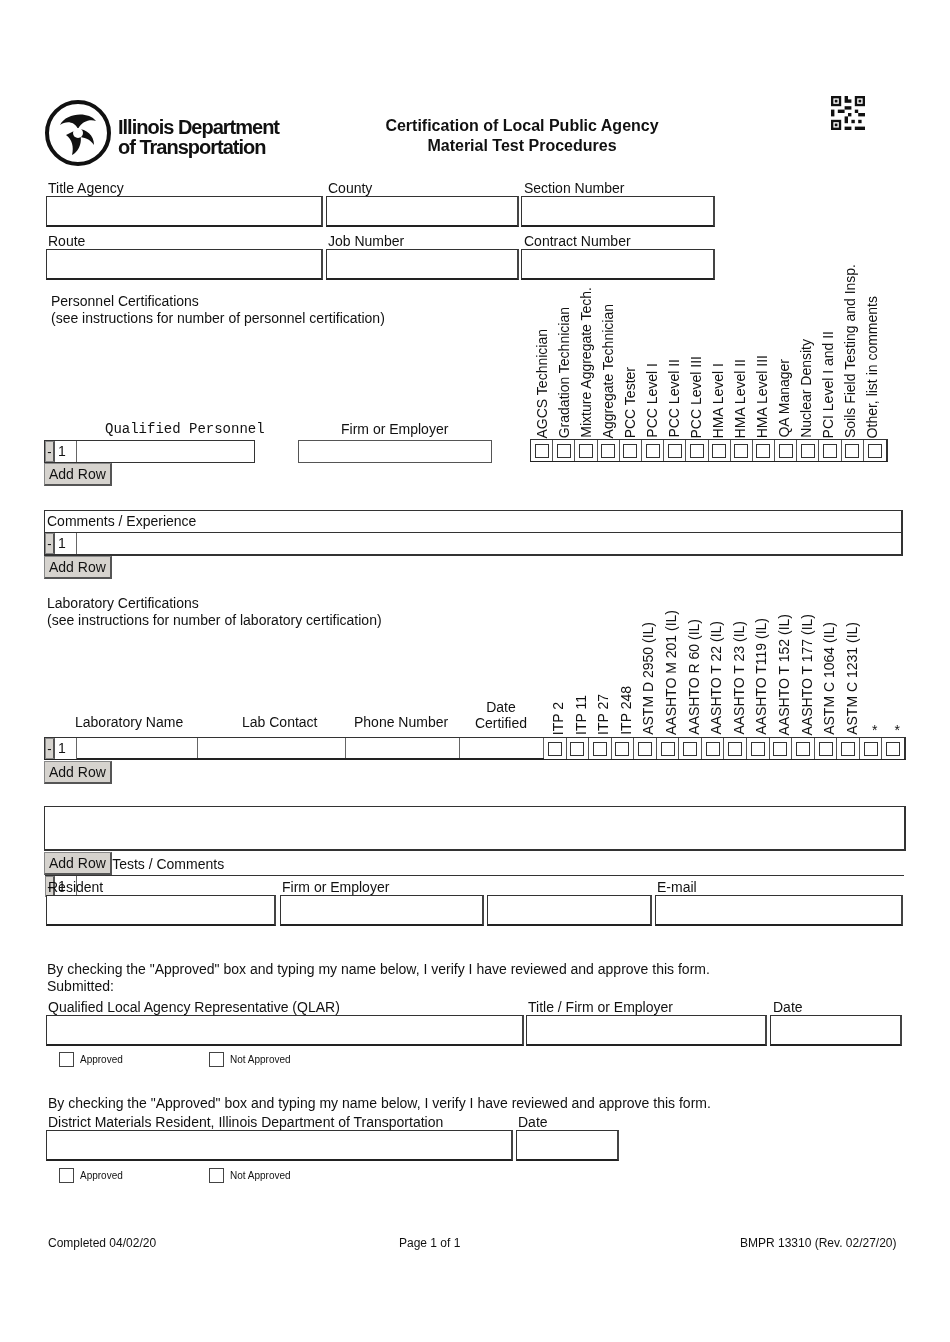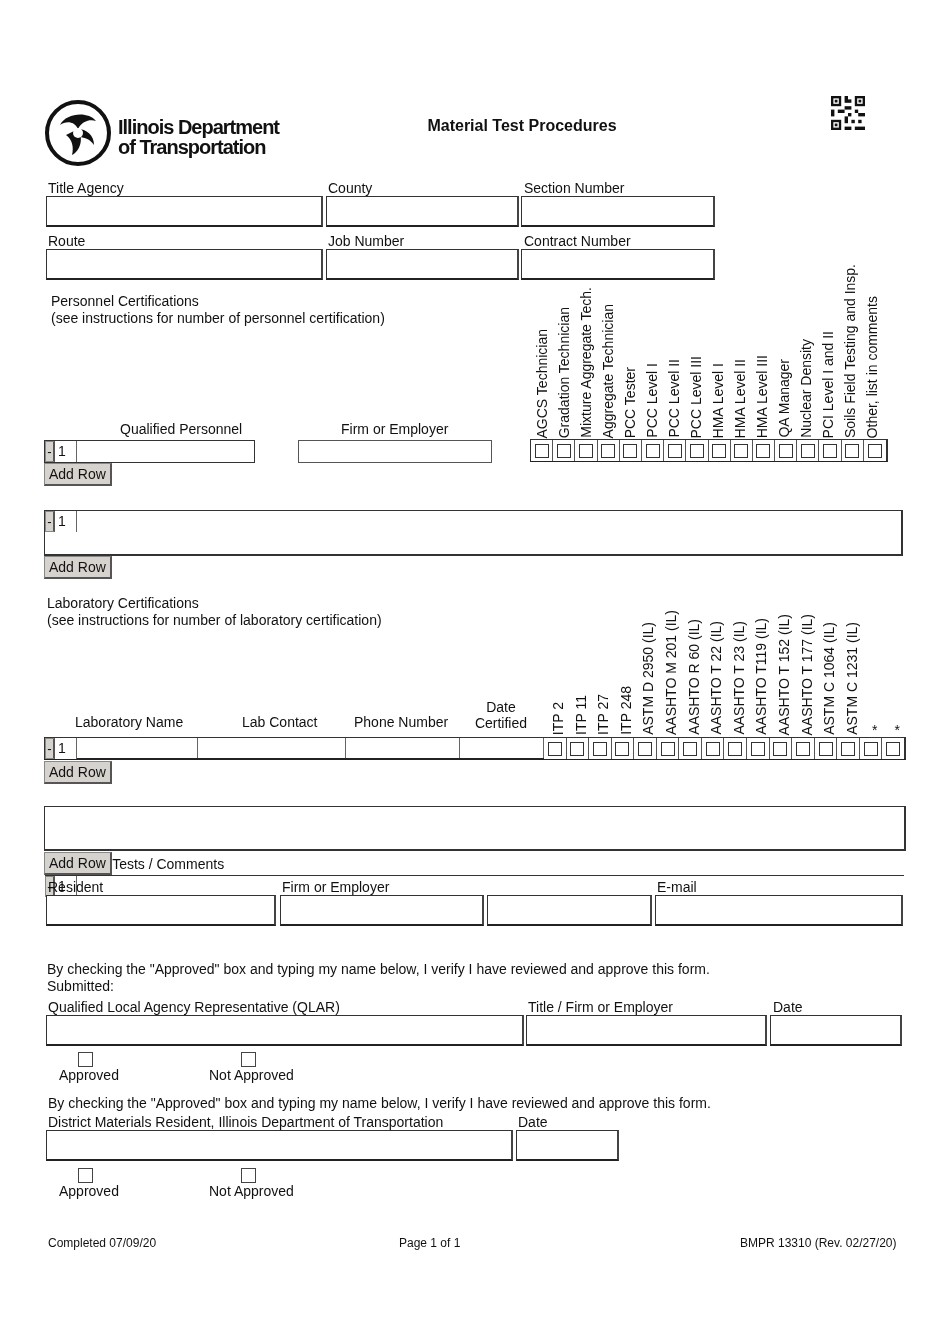--- a/index.html
+++ b/index.html
@@ -13,39 +13,40 @@
   .btn { background: #d6d3ce; border: 1px solid #888; border-right: 2px solid #555; border-bottom: 2px solid #555; font-size: 14px; padding: 1px 4px; line-height: 18px; cursor: pointer; font-family: "Liberation Sans", sans-serif; color: #111; }
   .minus { background: #d6d3ce; border: 1px solid #888; border-right: 2px solid #555; width: 10px; height: 21px; font-size: 13px; line-height: 19px; text-align: center; padding: 0; }
   .rownum { width: 22px; height: 21px; border-right: 1px solid #666; font-size: 14px; line-height: 21px; padding-left: 3px; background:#fff; }
   .row { display: flex; align-items: stretch; }
   .vert { writing-mode: vertical-rl; transform: rotate(180deg); font-size: 14px; white-space: nowrap; line-height: 22px; width: 22px; text-align: left; }
   .cb { width: 14px; height: 14px; border: 1px solid #333; background: #fff; display: inline-block; }
   .cbcell { width: 22.5px; height: 21px; border-right: 1px solid #555; display: flex; align-items: center; justify-content: center; background:#fff; }
   .cbcell:last-child { border-right: none; }
   .cbstrip { display: flex; border: 1px solid #333; border-bottom: 2px solid #222; border-right: 2px solid #333; background:#fff; }
   .chk { width: 15px; height: 15px; border: 1px solid #444; background: #fff; display: inline-block; vertical-align: middle; margin-right: 6px; }
-  .chkwrap { font-size: 14px; display: flex; align-items: center; flex-direction: column; }
+  .chkwrap { font-size: 10px; display: flex; align-items: center; }
   .foot { font-size: 12px; }
 </style>
 </head>
 <body>
 
 <div class="abs" style="left:44px;top:99px;width:260px;height:70px;">
   <svg width="68" height="68" viewBox="0 0 68 68" style="position:absolute;left:0;top:0;">
     <circle cx="34" cy="34" r="31" fill="none" stroke="#111" stroke-width="4"></circle>
     <path d="M16 26 C 22 14, 44 12, 52 22 C 46 20, 38 22, 34 30 C 30 22, 22 22, 16 26 Z" fill="#111"></path>
     <path d="M34 30 C 40 40, 36 52, 28 56 C 30 48, 28 40, 22 36 Z" fill="#111"></path>
     <path d="M34 30 C 42 30, 50 36, 50 46 C 46 40, 40 38, 34 38 Z" fill="#111"></path>
     <circle cx="34" cy="34" r="5" fill="#fff"></circle>
   </svg>
   <div style="position:absolute;left:74px;top:18px;font-weight:bold;font-size:20px;letter-spacing:-1px;line-height:20px;">Illinois Department</div>
   <div style="position:absolute;left:74px;top:38px;font-weight:bold;font-size:20px;letter-spacing:-1px;line-height:20px;">of Transportation</div>
 </div>
 
 <div class="abs title" style="left:340px;top:116px;width:364px;">
+  <div>Certification of Local Public Agency</div>
   <div>Material Test Procedures</div>
 </div>
 
 <svg class="abs" width="34" height="34" viewBox="0 0 10 10" style="left:831px;top:96px;">
   <rect x="0" y="0" width="3" height="3" fill="#111"></rect>
     <rect x="0.7" y="0.7" width="1.6" height="1.6" fill="#fff"></rect>
     <rect x="1.1" y="1.1" width="0.8" height="0.8" fill="#111"></rect>
   <rect x="7" y="0" width="3" height="3" fill="#111"></rect>
     <rect x="7.7" y="0.7" width="1.6" height="1.6" fill="#fff"></rect>
     <rect x="8.1" y="1.1" width="0.8" height="0.8" fill="#111"></rect>
@@ -76,21 +77,21 @@
 
 <div class="abs lbl" style="left:48px;top:233px;">Route</div>
 <div class="abs lbl" style="left:328px;top:233px;">Job Number</div>
 <div class="abs lbl" style="left:524px;top:233px;">Contract Number</div>
 <div class="abs box" style="left:46px;top:249px;width:277px;height:31px;"></div>
 <div class="abs box" style="left:326px;top:249px;width:193px;height:31px;"></div>
 <div class="abs box" style="left:521px;top:249px;width:194px;height:31px;"></div>
 
 <div class="abs lbl" style="left:51px;top:293px;">Personnel Certifications</div>
 <div class="abs lbl" style="left:51px;top:310px;">(see instructions for number of personnel certification)</div>
-<div class="abs lbl" style="left:120px;top:421px;">Qualified Personnel</div>
+<div class="abs lbl" style="left:105px;top:421px;font-family:Liberation Mono, monospace;">Qualified Personnel</div>
 <div class="abs lbl" style="left:341px;top:421px;">Firm or Employer</div>
 
 <div class="abs" id="personnel-cert-headers" style="left:531px;top:258px;height:180px;display:flex;align-items:flex-end;">
     <div class="vert">AGCS Technician</div>
     <div class="vert">Gradation Technician</div>
     <div class="vert">Mixture Aggregate Tech.</div>
     <div class="vert">Aggregate Technician</div>
     <div class="vert">PCC Tester</div>
     <div class="vert">PCC Level I</div>
     <div class="vert">PCC Level II</div>
@@ -157,20 +158,21 @@
     <div class="cbcell" style="width: 22.2px;">
       <span class="cb"></span>
     </div>
     <div class="cbcell" style="width: 22.2px;">
       <span class="cb"></span>
     </div>
   </div>
 <button class="abs btn" style="left:44px;top:463px;">Add Row</button>
 
 <div class="abs" style="left:44px;top:510px;width:859px;height:46px;border:1px solid #333;border-right:2px solid #333;border-bottom:2px solid #333;">
+  <div class="lbl" style="padding:2px 2px;height:22px;border-bottom:1px solid #333;">Comments / Experience</div>
   <div class="row" style="height:21px;">
     <button class="minus">-</button>
     <div class="rownum">1</div>
     <div style="flex:1;background:#fff;"></div>
   </div>
 </div>
 <button class="abs btn" style="left:44px;top:556px;">Add Row</button>
 
 <div class="abs lbl" style="left:47px;top:595px;">Laboratory Certifications</div>
 <div class="abs lbl" style="left:47px;top:612px;">(see instructions for number of laboratory certification)</div>
@@ -306,15 +308,15 @@
 
 <div class="abs chkwrap" style="left:59px;top:1168px;">
   <span class="chk"></span>
   <span>Approved</span>
 </div>
 <div class="abs chkwrap" style="left:209px;top:1168px;">
   <span class="chk"></span>
   <span>Not Approved</span>
 </div>
 
-<div class="abs foot" style="left:48px;top:1236px;">Completed 07/09/20</div>
+<div class="abs foot" style="left:48px;top:1236px;">Completed 04/02/20</div>
 <div class="abs foot" style="left:399px;top:1236px;">Page 1 of 1</div>
 <div class="abs foot" style="left:740px;top:1236px;">BMPR 13310 (Rev. 02/27/20)</div>
 
 </body></html>

